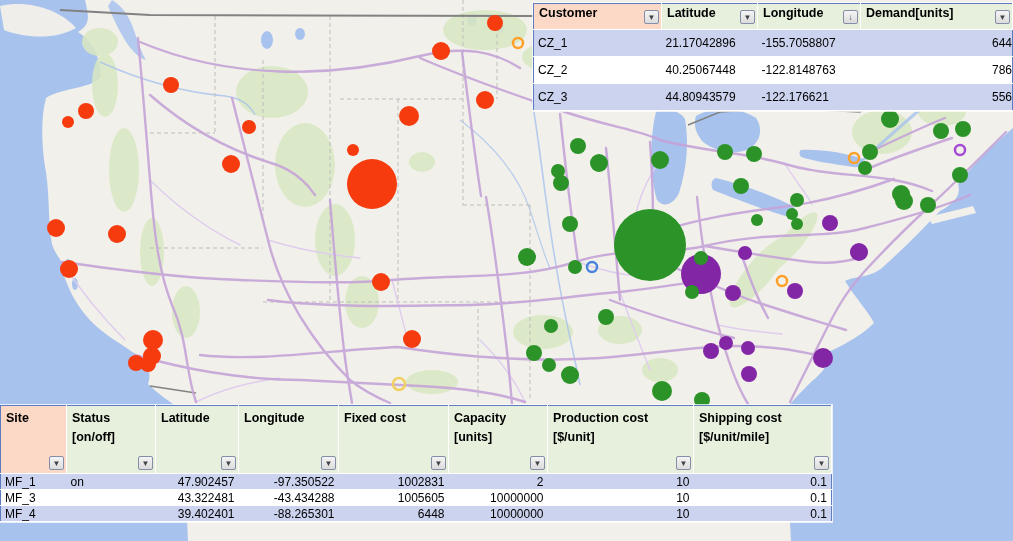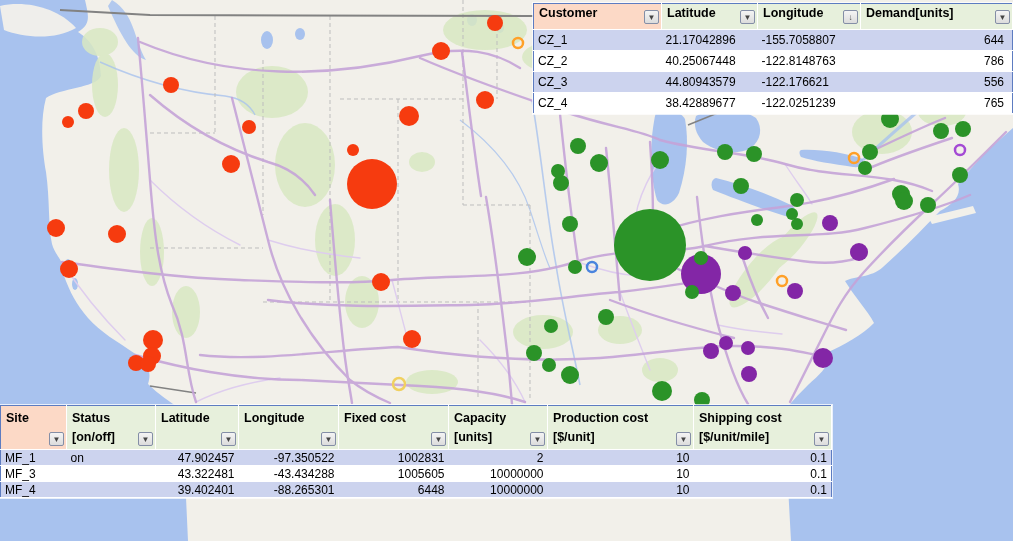--- a/index.html
+++ b/index.html
@@ -17,28 +17,28 @@
           white-space:nowrap;overflow:hidden}
   .tbl tbody tr:nth-child(odd) td{background:#ccd3ee}
   .tbl tbody tr:nth-child(even) td{background:#ffffff}
   th.pink{background:#fcd9c6}
   th.green{background:#e7f0dc}
   .fbtn{position:absolute;right:2px;bottom:3px;width:15px;height:14px;
         background:linear-gradient(#f4f4f4,#dcdcdc);border:1px solid #848ea6;border-radius:2px;
         font-size:8px;line-height:11px;color:#444;padding:0;text-align:center;cursor:pointer}
   #customerTable{left:533px;top:3px;width:479px}
   #customerTable thead tr{height:26px}
-  #customerTable tbody tr{height:21px}
+  #customerTable tbody tr{height:27px}
   #customerTable .fbtn{bottom:5px}
   #customerTable td:nth-child(1){text-align:left}
   #customerTable td:nth-child(2){padding-right:19px}
   #customerTable td:nth-child(3){text-align:right;padding-right:36px}
-  #customerTable td:nth-child(4){text-align:right;padding-right:8px}
+  #customerTable td:nth-child(4){text-align:right;padding-right:0}
   #siteTable{left:0;top:405px;width:831px}
-  #siteTable thead tr{height:44px}
+  #siteTable thead tr{height:68px}
   #siteTable tbody tr{height:16px}
   #siteTable th .t1,#siteTable th .t2{display:block;line-height:17px;padding-top:2px}
   #siteTable td:nth-child(1),#siteTable td:nth-child(2){text-align:left}
   #siteTable td:nth-child(n+3){text-align:right}
 </style>
 </head>
 <body>
 
 <div id="screen" style="--land: #f2f0ea; --water: #a8c2ee; --park: #d8e8c2; --road: #c5a3d8; --road_minor: #decdee; --admin_dash: #bdbdbd; --country_border: #828282;">
 
@@ -274,26 +274,20 @@
           <td>40.25067448</td>
           <td>-122.8148763</td>
           <td>786</td>
         </tr>
         <tr>
           <td>CZ_3</td>
           <td>44.80943579</td>
           <td>-122.176621</td>
           <td>556</td>
         </tr>
-        <tr>
-          <td>CZ_4</td>
-          <td>38.42889677</td>
-          <td>-122.0251239</td>
-          <td>765</td>
-        </tr>
       </tbody>
   </table>
 
   <table class="tbl" id="siteTable">
     <colgroup>
       <col style="width:66px">
         <col style="width:89px">
         <col style="width:83px">
         <col style="width:100px">
       <col style="width:110px">

